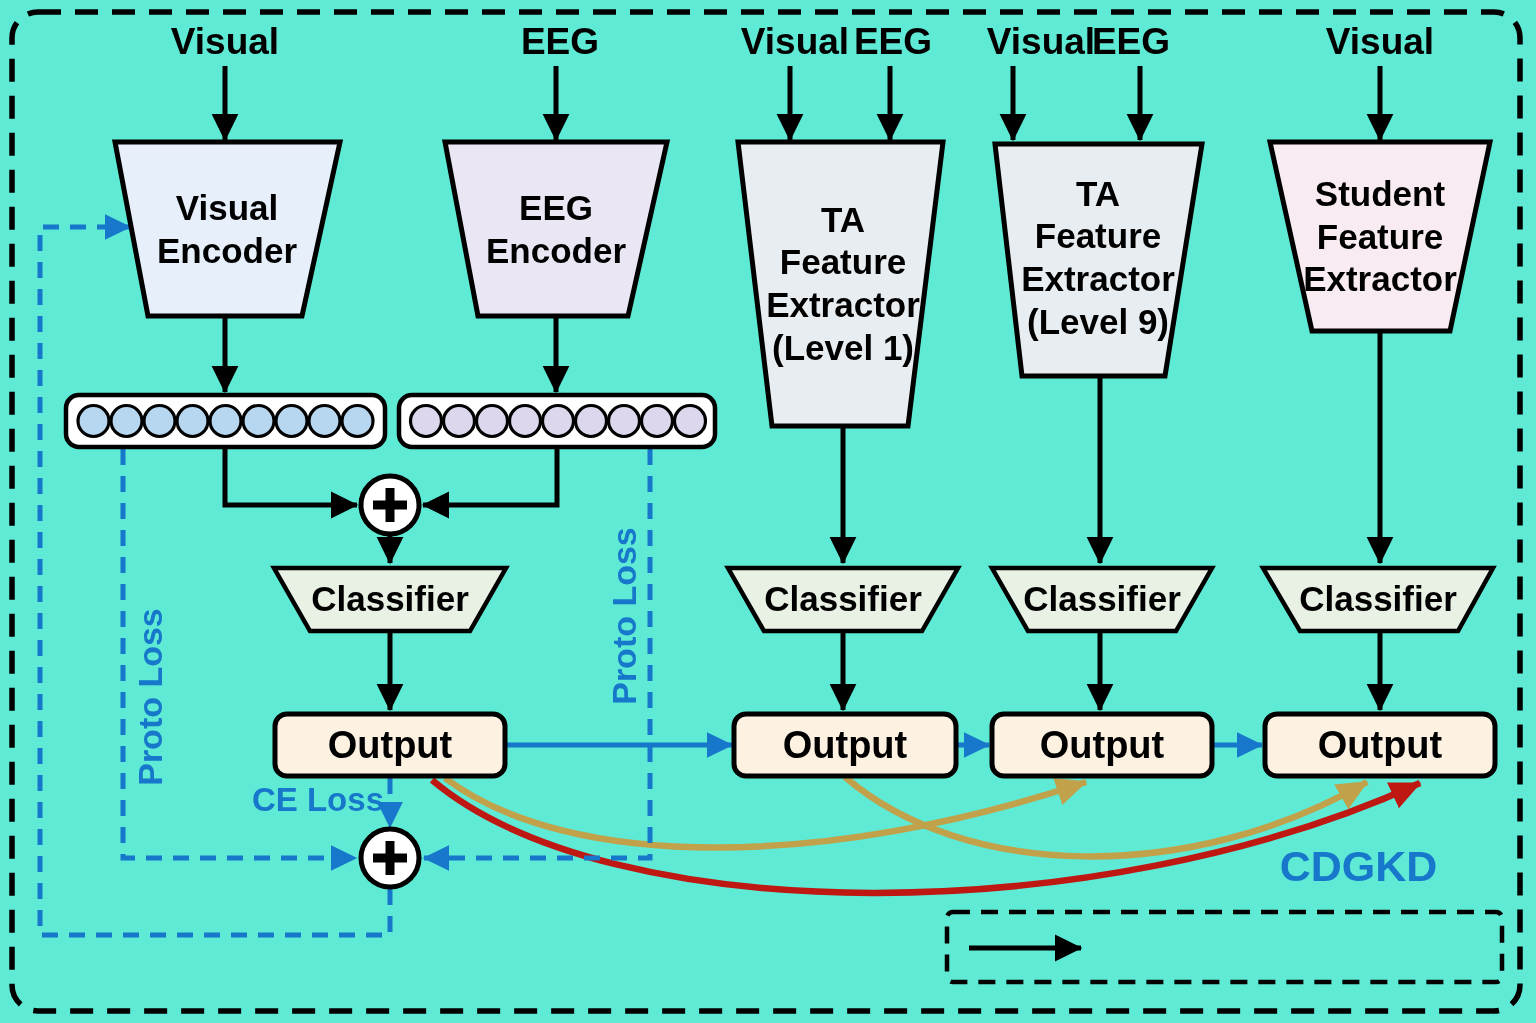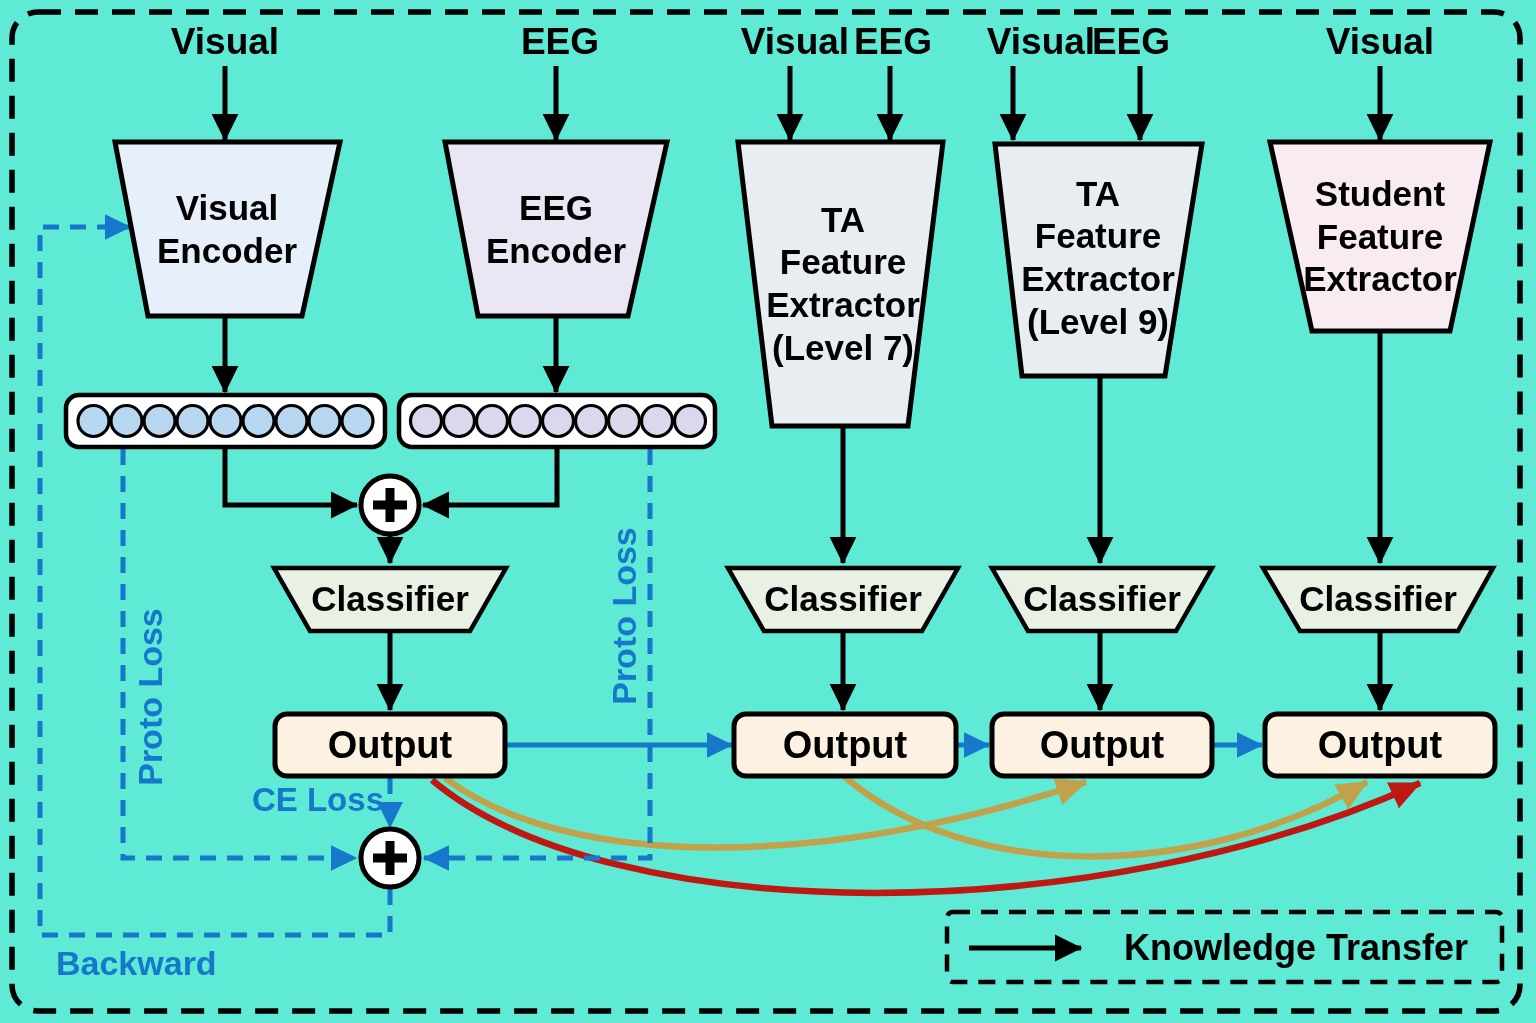--- a/index.html
+++ b/index.html
@@ -149,21 +149,21 @@
   <span>Encoder</span>
 </div>
 <div class="lbl col" style="left:456px;top:187px;width:200px;height:86px;font-size:35px;">
   <span>EEG</span>
   <span>Encoder</span>
 </div>
 <div class="lbl col" style="left:743px;top:198px;width:200px;height:172px;font-size:35px;">
   <span>TA</span>
   <span>Feature</span>
   <span>Extractor</span>
-  <span>(Level 7)</span>
+  <span>(Level 1)</span>
 </div>
 <div class="lbl col" style="left:998px;top:172px;width:200px;height:172px;font-size:35px;">
   <span>TA</span>
   <span>Feature</span>
   <span>Extractor</span>
   <span>(Level 9)</span>
 </div>
 <div class="lbl col" style="left:1280px;top:172px;width:200px;height:130px;font-size:35px;">
   <span>Student</span>
   <span>Feature</span>
@@ -176,16 +176,15 @@
 <div class="lbl" style="left:1288px;top:580px;width:180px;height:38px;font-size:35px;">Classifier</div>
 
 <div class="lbl" style="left:300px;top:724px;width:180px;height:42px;font-size:38px;">Output</div>
 <div class="lbl" style="left:755px;top:724px;width:180px;height:42px;font-size:38px;">Output</div>
 <div class="lbl" style="left:1012px;top:724px;width:180px;height:42px;font-size:38px;">Output</div>
 <div class="lbl" style="left:1290px;top:724px;width:180px;height:42px;font-size:38px;">Output</div>
 
 <div class="lbl right" style="left: 244px; top: 782px; width: 140px; height: 36px; font-size: 33px; color: rgb(22, 119, 203);">CE Loss</div>
 <div class="lbl rot" style="left: 41px; top: 677px; width: 220px; height: 40px; font-size: 34px; color: rgb(22, 119, 203);">Proto Loss</div>
 <div class="lbl rot" style="left: 515px; top: 596px; width: 220px; height: 40px; font-size: 34px; color: rgb(22, 119, 203);">Proto Loss</div>
-<div class="lbl left" style="left: 56px; top: 944px; width: 210px; height: 40px; font-size: 34px; color: rgb(22, 119, 203);">Backward</div>
-<div class="lbl left" style="left:1124px;top:928px;width:370px;height:40px;font-size:36px;">Knowledge Transfer</div>
+<div class="lbl" style="left: 1256px; top: 842px; width: 205px; height: 48px; font-size: 43px; color: rgb(22, 119, 203);">CDGKD</div>
 
 </div>
 
 </body></html>

